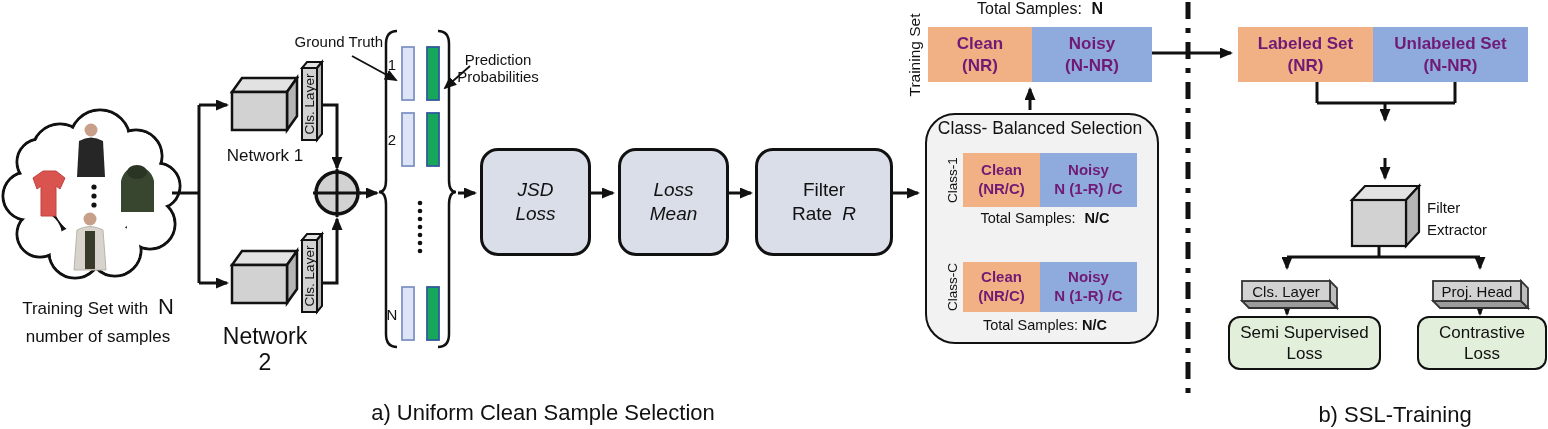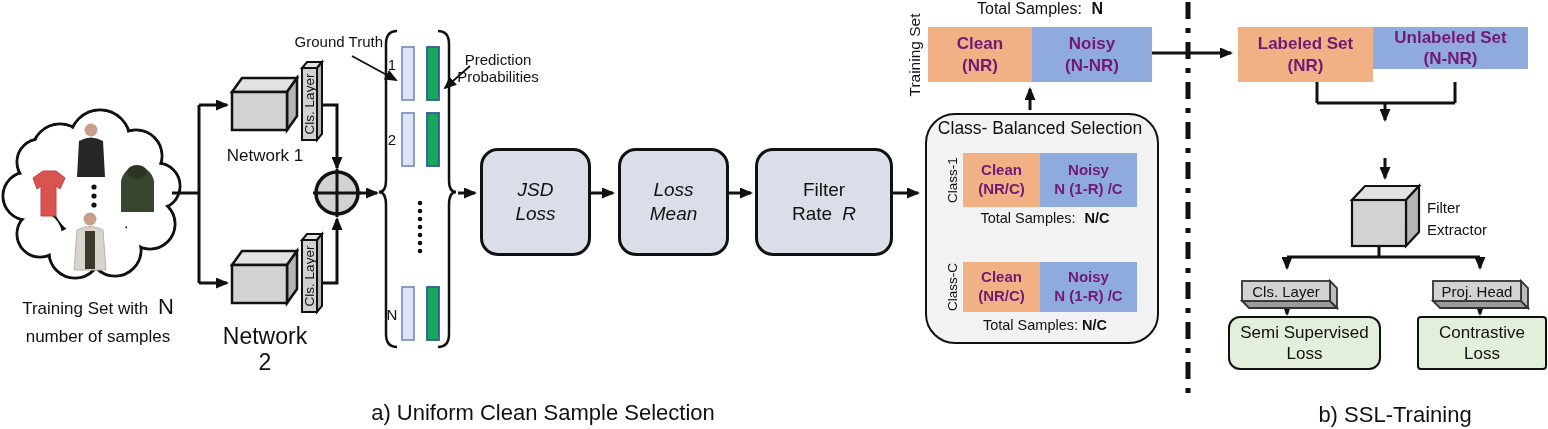--- a/index.html
+++ b/index.html
@@ -294,39 +294,39 @@
   </div>
   <div class="txt ctr" style="left:945px;top:317px;width:200px;font-size:14.5px;">
     <span>Total Samples:</span>
     <b>N/C</b>
   </div>
 
   <div class="bar orange" style="left:1238px;top:27px;width:135px;height:55px;font-size:17px;">
     <span>Labeled Set</span>
     <span>(NR)</span>
   </div>
-  <div class="bar blue" style="left:1373px;top:27px;width:155px;height:42px;font-size:17px;">
+  <div class="bar blue" style="left:1373px;top:27px;width:155px;height:55px;font-size:17px;">
     <span>Unlabeled Set</span>
     <span>(N-NR)</span>
   </div>
 
 
   <div class="txt" style="left:1427px;top:197px;width:90px;font-size:15px;line-height:1.45;">
     <span style="display:block;">Filter</span>
     <span style="display:block;">Extractor</span>
   </div>
 
   <div class="slabtxt" style="left:1242px;top:281px;width:88px;height:20px;font-size:15px;">Cls. Layer</div>
   <div class="slabtxt" style="left:1433px;top:281px;width:88px;height:20px;font-size:15px;">Proj. Head</div>
 
   <div class="greenbox" style="left:1228px;top:316px;width:149px;height:50px;border-radius:12px;font-size:17px;">
     <span>Semi Supervised</span>
     <span>Loss</span>
   </div>
-  <div class="greenbox" style="left:1417px;top:316px;width:126px;height:50px;border-radius:4px;font-size:17px;">
+  <div class="greenbox" style="left:1417px;top:316px;width:126px;height:50px;border-radius:12px;font-size:17px;">
     <span>Contrastive</span>
     <span>Loss</span>
   </div>
 
   <div class="txt ctr" style="left:358px;top:400px;width:370px;font-size:22px;">a) Uniform Clean Sample Selection</div>
   <div class="txt ctr" style="left:1290px;top:402px;width:210px;font-size:22px;">b) SSL-Training</div>
 
 </div>
 
 </body></html>

